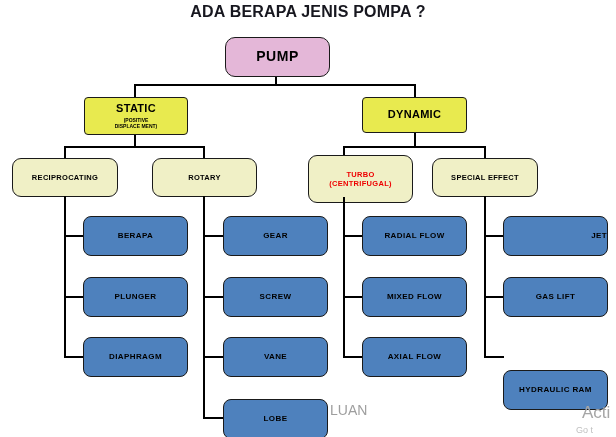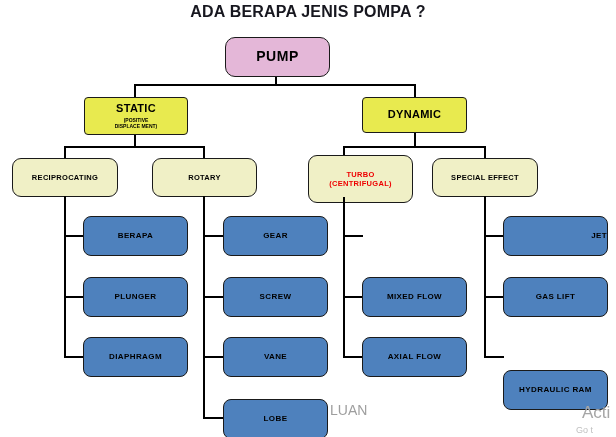--- a/index.html
+++ b/index.html
@@ -135,20 +135,23 @@
   <div class="box leaf" style="left:223px;top:277px;">
       <span>SCREW</span>
     </div>
   <div class="box leaf" style="left:223px;top:337px;">
       <span>VANE</span>
     </div>
   <div class="box leaf" style="left:223px;top:399px;">
       <span>LOBE</span>
     </div>
 
+  <div class="box leaf" style="left:362px;top:216px;">
+      <span>RADIAL FLOW</span>
+    </div>
   <div class="box leaf" style="left:362px;top:277px;">
       <span>MIXED FLOW</span>
     </div>
   <div class="box leaf" style="left:362px;top:337px;">
       <span>AXIAL FLOW</span>
     </div>
 
   <div class="box leaf" style="left:503px;top:216px;align-items:flex-end;">
       <span>JET</span>
     </div>

